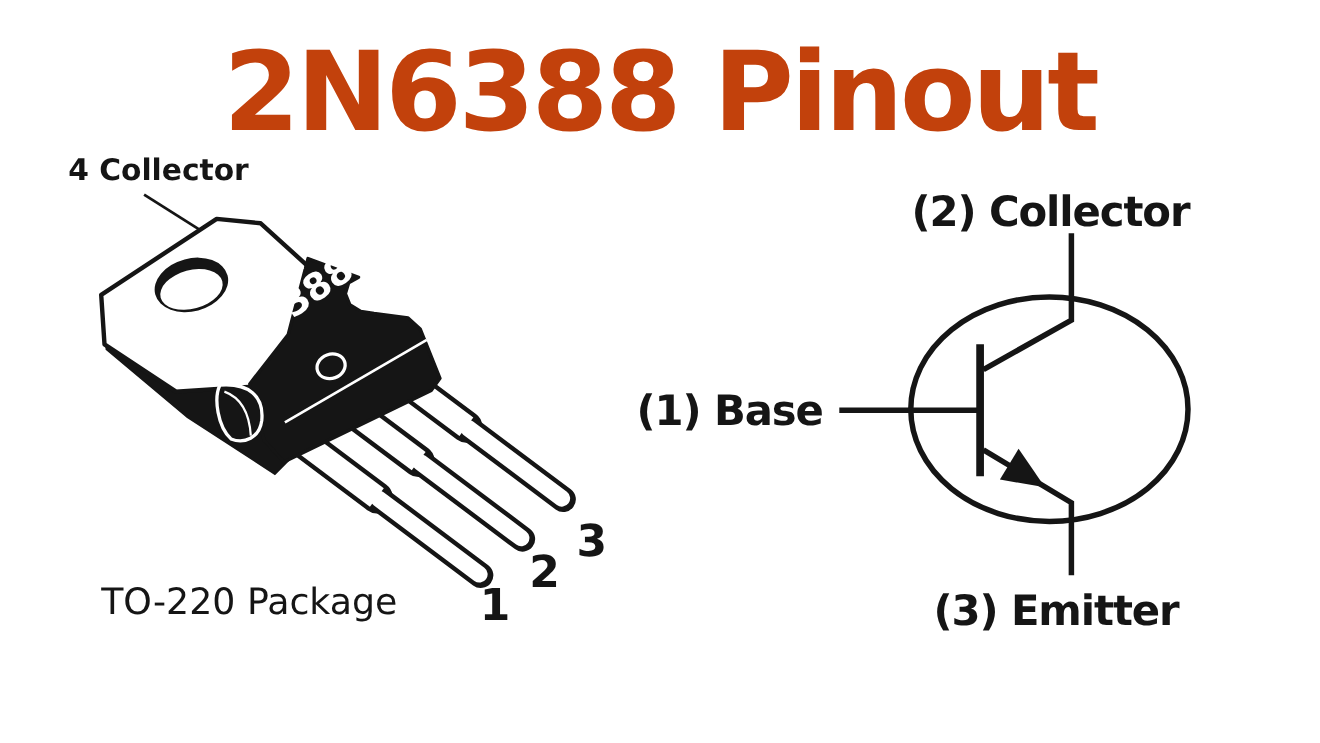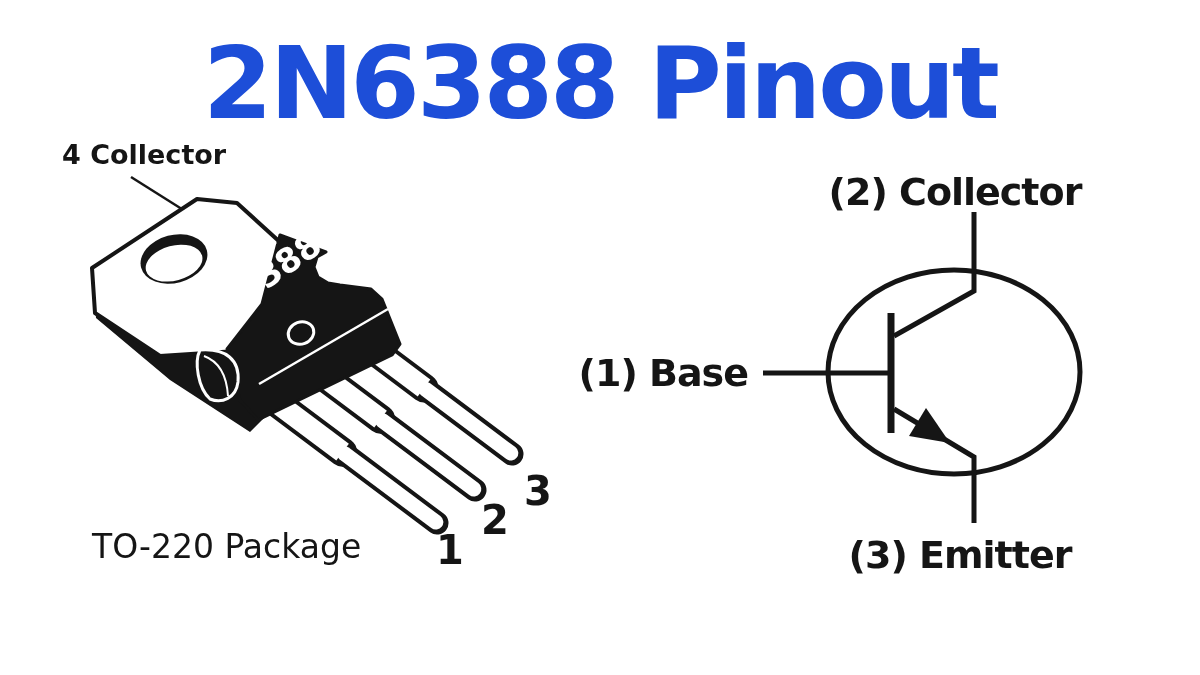--- a/index.html
+++ b/index.html
@@ -1,19 +1,19 @@
 <!DOCTYPE html>
 <html><head>
 <meta charset="utf-8">
 <style>
   html,body{margin:0;padding:0;background:#ffffff;}
   .page{position:relative;width:1200px;height:675px;background:#ffffff;overflow:hidden;
         font-family:"DejaVu Sans",sans-serif;}
   .title{position:absolute;top:34px;left:0;width:100%;margin:0;text-align:center;
-         font-size:100px;line-height:1;font-weight:700;letter-spacing:-3px;color:#1d4ed8;}
+         font-size:100px;line-height:1;font-weight:700;letter-spacing:-3px;color:#c2410c;}
   .canvas{position:absolute;left:0;top:0;width:1200px;height:675px;}
   text{font-family:"DejaVu Sans",sans-serif;}
   .ink-text{fill:#151515;}
   .callout-label{font-size:27px;font-weight:600;}
   .caption-label{font-size:33px;font-weight:500;}
   .pin-num{font-size:40px;font-weight:700;text-anchor:middle;}
   .sch-label{font-size:38px;font-weight:700;letter-spacing:-1px;}
   .part-label{font-size:34px;font-weight:700;fill:#ffffff;letter-spacing:-0.5px;}
 </style>
 </head>

